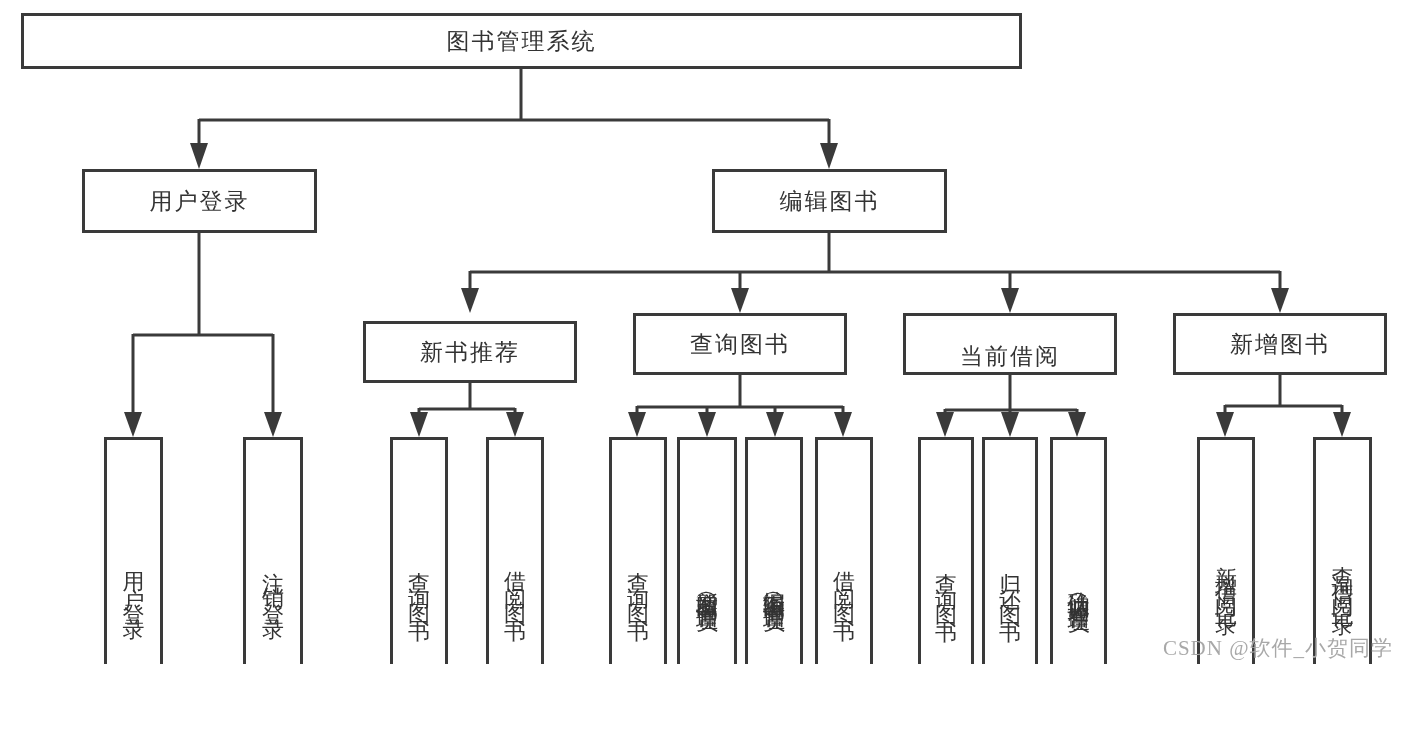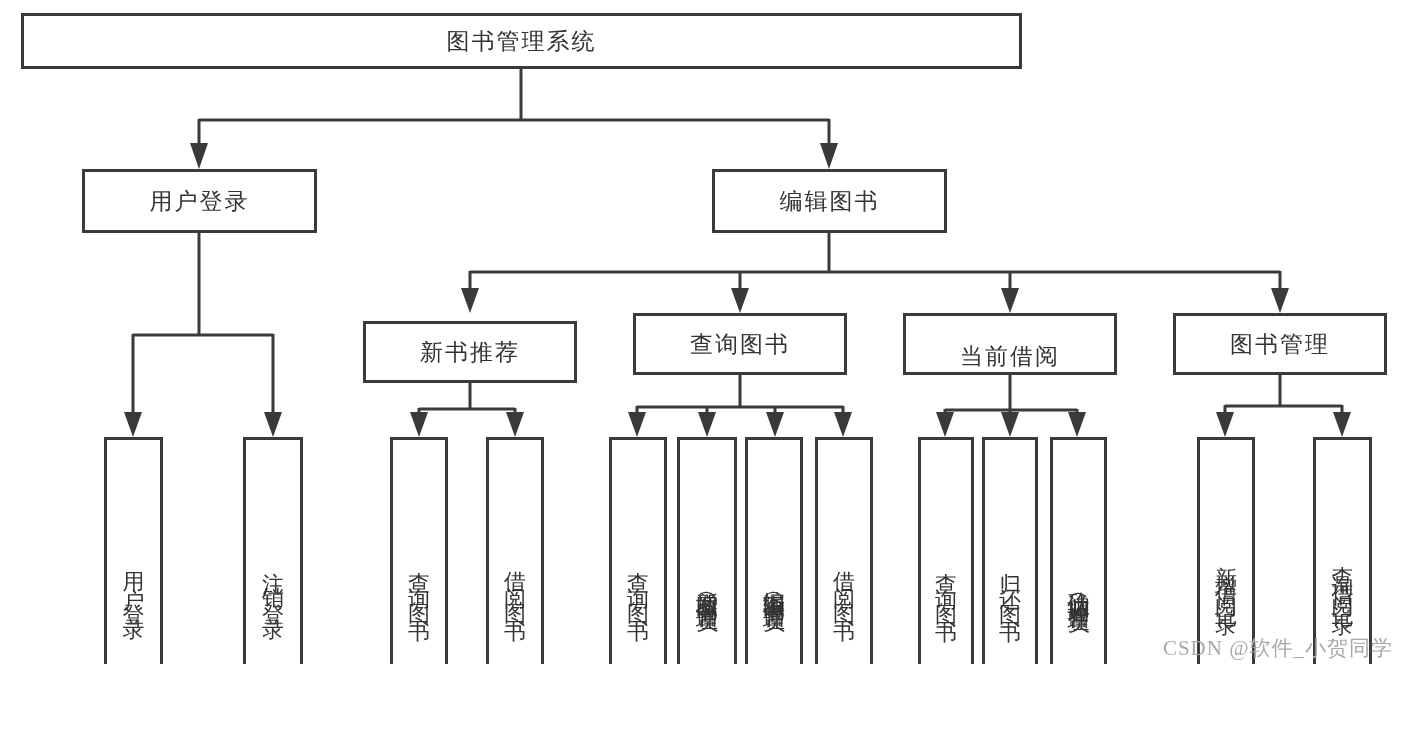--- a/index.html
+++ b/index.html
@@ -97,21 +97,21 @@
   <div class="node" style="left:363px;top:313px;width:214px;height:62px;margin-top:8px;">
     <span class="h-label">新书推荐</span>
   </div>
   <div class="node" style="left:633px;top:313px;width:214px;height:62px;">
     <span class="h-label">查询图书</span>
   </div>
   <div class="node" style="left:903px;top:313px;width:214px;height:62px;align-items:flex-end;">
     <span class="h-label">当前借阅</span>
   </div>
   <div class="node" style="left:1173px;top:313px;width:214px;height:62px;">
-    <span class="h-label">图书管理</span>
+    <span class="h-label">新增图书</span>
   </div>
 
   <div class="node leaf" style="left:104px;top:437px;width:59px;height:298px;">
     <span class="v-label">用户登录</span>
   </div>
   <div class="node leaf" style="left:243px;top:437px;width:60px;height:298px;">
     <span class="v-label">注销登录</span>
   </div>
 
   <div class="node leaf" style="left:390px;top:437px;width:58px;height:298px;">

